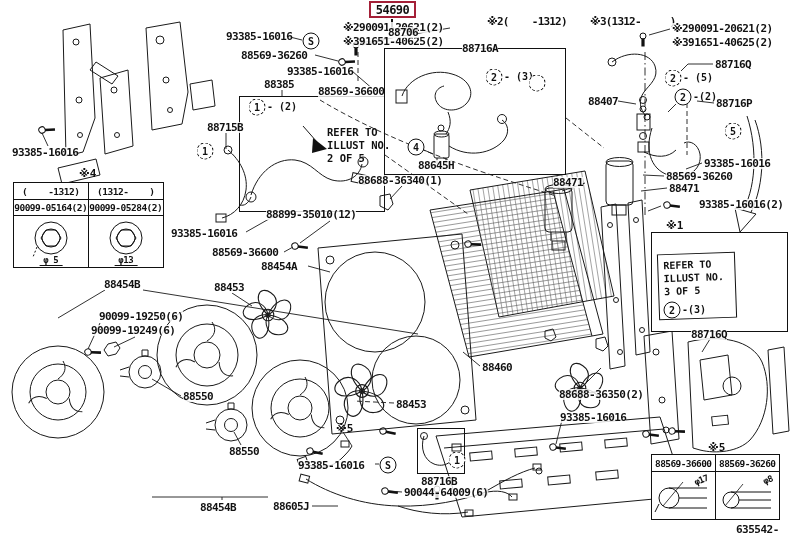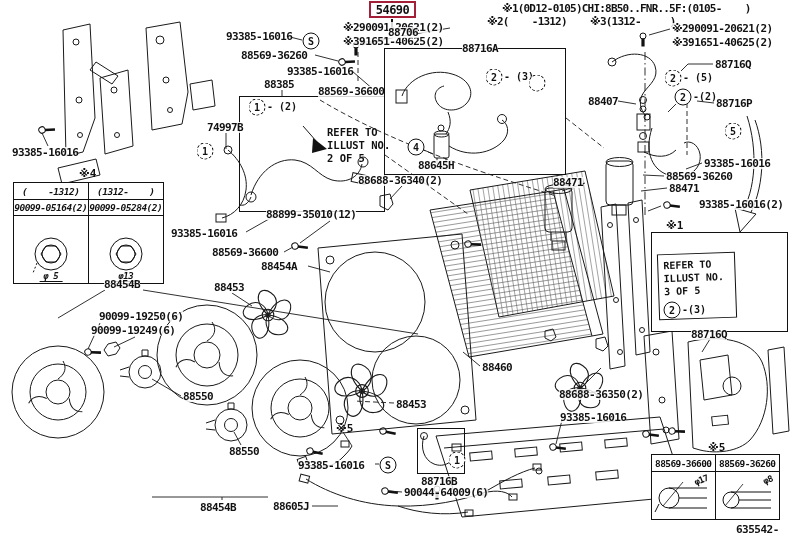--- a/index.html
+++ b/index.html
@@ -22,23 +22,23 @@
   .n2{left:487px;top:15px;}
   .refer{position:absolute;font-size:10.5px;font-weight:bold;line-height:13px;white-space:pre;z-index:4;}
   .box{position:absolute;border:1.4px solid #111;background:transparent;z-index:2;box-sizing:border-box;}
   .b385{left:239px;top:96px;width:146px;height:116px;}
   .b716a{left:384px;top:48px;width:182px;height:127px;}
   .b716b{left:417px;top:428px;width:48px;height:46px;}
   .rbox{left:651px;top:232px;width:137px;height:100px;background:#fff;}
   .rboxin{position:absolute;left:6px;top:20px;width:78px;height:66px;border:1.2px solid #111;
           transform:rotate(-2deg);box-sizing:border-box;}
   .rtext{position:absolute;left:5px;top:4px;font-size:10px;font-weight:bold;line-height:13px;white-space:pre;}
-  .gtable{position:absolute;left:13px;top:182px;width:151px;height:102px;border:1.5px solid #111;
+  .gtable{position:absolute;left:13px;top:182px;width:151px;height:86px;border:1.5px solid #111;
           background:#fff;z-index:3;box-sizing:border-box;display:grid;
-          grid-template-columns:1fr 1fr;grid-template-rows:17px 16px 1fr;font-style:italic;}
+          grid-template-columns:1fr 1fr;grid-template-rows:17px 16px 1fr;}
   .gtable .c{border-right:1px solid #111;border-bottom:1px solid #111;display:flex;
              align-items:center;justify-content:center;font-size:9.5px;font-weight:bold;
              letter-spacing:-0.5px;white-space:pre;position:relative;overflow:hidden;}
   .gtable .c:nth-child(2n){border-right:none;}
   .gtable .art{border-bottom:none;align-items:flex-end;}
   .dia{position:absolute;bottom:1px;left:50%;transform:translateX(-50%);font-size:9px;
        font-weight:bold;border-bottom:1px solid #111;padding:0 4px;white-space:pre;}
   .ctable{position:absolute;left:651px;top:454px;width:129px;height:66px;border:1.5px solid #111;
           background:#fff;z-index:3;box-sizing:border-box;display:grid;
           grid-template-columns:1fr 1fr;grid-template-rows:17px 1fr;}
@@ -375,21 +375,20 @@
         <path d="M313,138 l14,11 -15,4 Z" fill="#111" stroke="none"></path>
         <path d="M740,248 L728,260"></path>
         <path d="M734,254 l-14,12 13,4 Z" fill="#111" stroke="none"></path>
       </g>
     </g>
   </svg>
 
   <div class="hl">54690</div>
   <div class="redline"></div>
 
-  <div class="note n1">※1(0D12-0105)CHI:8B50..FNR..5F:(0105-    )</div>
   <div class="note n2">※2(    -1312)    ※3(1312-     )</div>
 
   <div class="box b385"></div>
   <div class="box b716a"></div>
   <div class="box b716b"></div>
 
   <div class="refer" style="left:327px;top:126px;"><span>REFER TO</span><br><span>ILLUST NO.</span><br><span>2 OF 5</span></div>
 
   <div class="box rbox">
     <div class="rboxin">
@@ -449,28 +448,28 @@
       <span class="cdia">φ8</span>
     </div>
   </div>
 
   <div class="footer">635542-</div>
 <span class="plabel" style="left: 226px; top: 31px;">93385-16016</span>
     <span class="plabel" style="left: 241px; top: 50px;">88569-36260</span>
     <span class="plabel" style="left: 287px; top: 66px;">93385-16016</span>
     <span class="plabel" style="left: 264px; top: 79px;">88385</span>
     <span class="plabel" style="left: 318px; top: 86px;">88569-36600</span>
-    <span class="plabel" style="left: 207px; top: 122px;">74997B</span>
+    <span class="plabel" style="left: 207px; top: 122px;">88715B</span>
     <span class="plabel" style="left: 12px; top: 147px;">93385-16016</span>
     <span class="plabel" style="left: 343px; top: 22px;">※290091-20621(2)</span>
     <span class="plabel" style="left: 343px; top: 36px;">※391651-40625(2)</span>
     <span class="plabel" style="left: 388px; top: 27px;">88706</span>
     <span class="plabel" style="left: 462px; top: 43px;">88716A</span>
     <span class="plabel" style="left: 418px; top: 160px;">88645H</span>
-    <span class="plabel" style="left: 358px; top: 175px;">88688-36340(2)</span>
+    <span class="plabel" style="left: 358px; top: 175px;">88688-36340(1)</span>
     <span class="plabel" style="left: 266px; top: 209px;">88899-35010(12)</span>
     <span class="plabel" style="left: 171px; top: 228px;">93385-16016</span>
     <span class="plabel" style="left: 212px; top: 247px;">88569-36600</span>
     <span class="plabel" style="left: 261px; top: 261px;">88454A</span>
     <span class="plabel" style="left: 104px; top: 279px;">88454B</span>
     <span class="plabel" style="left: 63px; top: 311px; margin-left: 36px;">90099-19250(6)</span>
     <span class="plabel" style="left: 91px; top: 325px;">90099-19249(6)</span>
     <span class="plabel" style="left: 214px; top: 282px;">88453</span>
     <span class="plabel" style="left: 183px; top: 391px;">88550</span>
     <span class="plabel" style="left: 229px; top: 446px;">88550</span>

